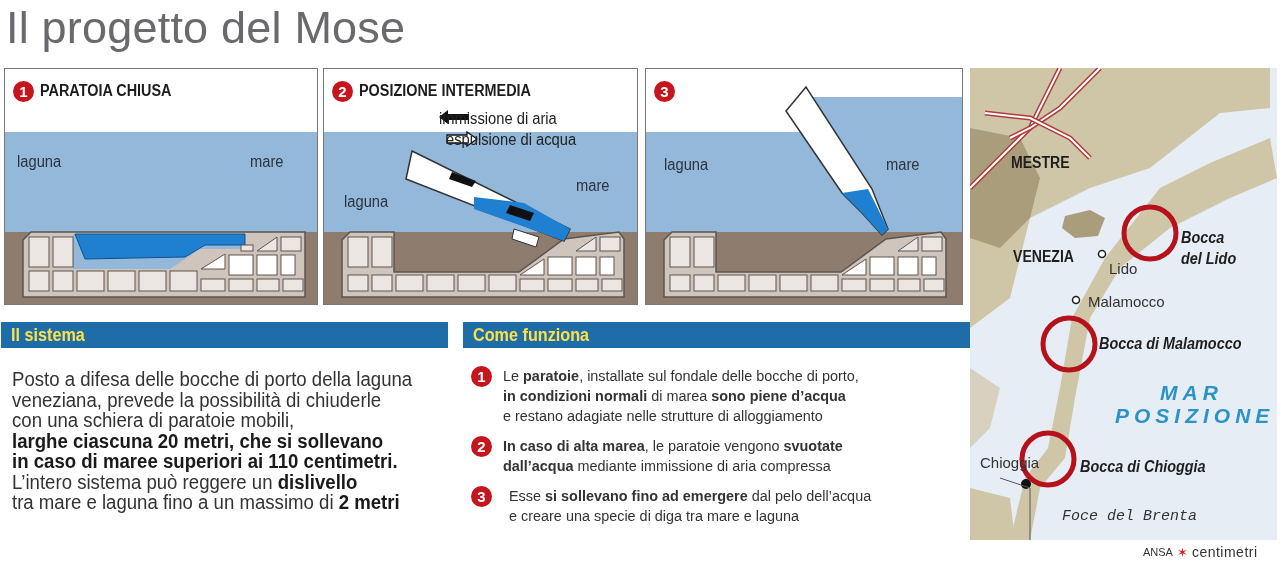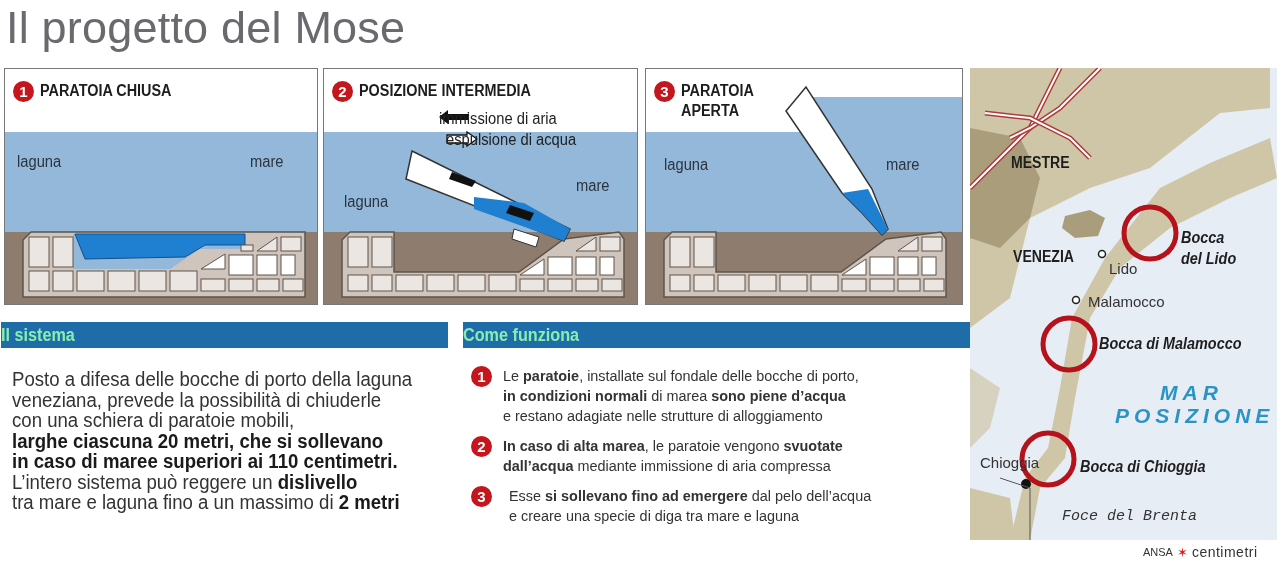--- a/index.html
+++ b/index.html
@@ -10,21 +10,21 @@
 
   .panel { position: absolute; top: 68px; height: 237px; border: 1px solid #777; background: #fff; overflow: hidden; }
   .panel svg { position: absolute; left: 0; top: 0; }
   .panel-head { position: absolute; left: 8px; top: 12px; display: flex; align-items: flex-start; gap: 6px; z-index: 3; }
   .num { width: 21px; height: 21px; border-radius: 50%; background: #c4161c; color: #fff; font-weight: bold; font-size: 15px; display: flex; align-items: center; justify-content: center; flex: none; }
   .panel-title { font-weight: bold; font-size: 16px; color: #1d1d1d; line-height: 20px; transform: scaleX(0.9); transform-origin: left; }
   .lbl { position: absolute; font-size: 16px; color: #2c3440; z-index: 3; transform: scaleX(0.92); transform-origin: left; }
 
   .legend { position: absolute; z-index: 3; display: flex; align-items: center; gap: 6px; font-size: 16px; color: #222; }
 
-  .section-bar { position: absolute; height: 26px; background: #1f6da8; color: #86efac; font-weight: bold; font-size: 18px; padding-left: 0; line-height: 26px; }
+  .section-bar { position: absolute; height: 26px; background: #1f6da8; color: #fde047; font-weight: bold; font-size: 18px; padding-left: 10px; line-height: 26px; }
   .section-bar span { display: inline-block; transform: scaleX(0.9); transform-origin: left; }
 
   .body-text { position: absolute; left: 12px; top: 369px; width: 440px; font-size: 20px; line-height: 20.5px; color: #333; }
   .body-text b { color: #1a1a1a; }
   .line { white-space: nowrap; transform: scaleX(0.93); transform-origin: left; }
 
   .steps { position: absolute; left: 471px; top: 366px; width: 490px; }
   .step { position: relative; padding-left: 32px; font-size: 15.5px; line-height: 20px; color: #333; margin-bottom: 10px; }
   .step .num { position: absolute; left: 0; top: 0; }
   .step .line { transform: scaleX(0.93); }
@@ -159,24 +159,20 @@
       <rect x="252" y="188" width="20" height="18" fill="#fff"></rect>
         <rect x="276" y="188" width="14" height="18" fill="#fff"></rect>
       <polygon points="252,182 272,168 272,182"></polygon>
         <rect x="276" y="168" width="20" height="14"></rect>
     </g>
     <polygon points="140,42 160,18 226,120 242,160 236,166 216,144 196,124" fill="#ffffff" stroke="#333" stroke-width="1.5"></polygon>
     <polygon points="196,124 222,120 242,160 236,166 216,144" fill="#1f7fd0"></polygon>
   </svg>
   <div class="panel-head">
     <div class="num">3</div>
-    <div>
-      <div class="panel-title">PARATOIA</div>
-      <div class="panel-title">APERTA</div>
-    </div>
   </div>
   <div class="lbl" style="left:18px; top:87px;">laguna</div>
   <div class="lbl" style="left:240px; top:87px;">mare</div>
 </div>
 
 <div class="section-bar" style="left:1px; top:322px; width:447px;">
   <span>Il sistema</span>
 </div>
 <div class="body-text">
   <div class="line"><span>Posto a difesa delle bocche di porto della laguna</span></div>

